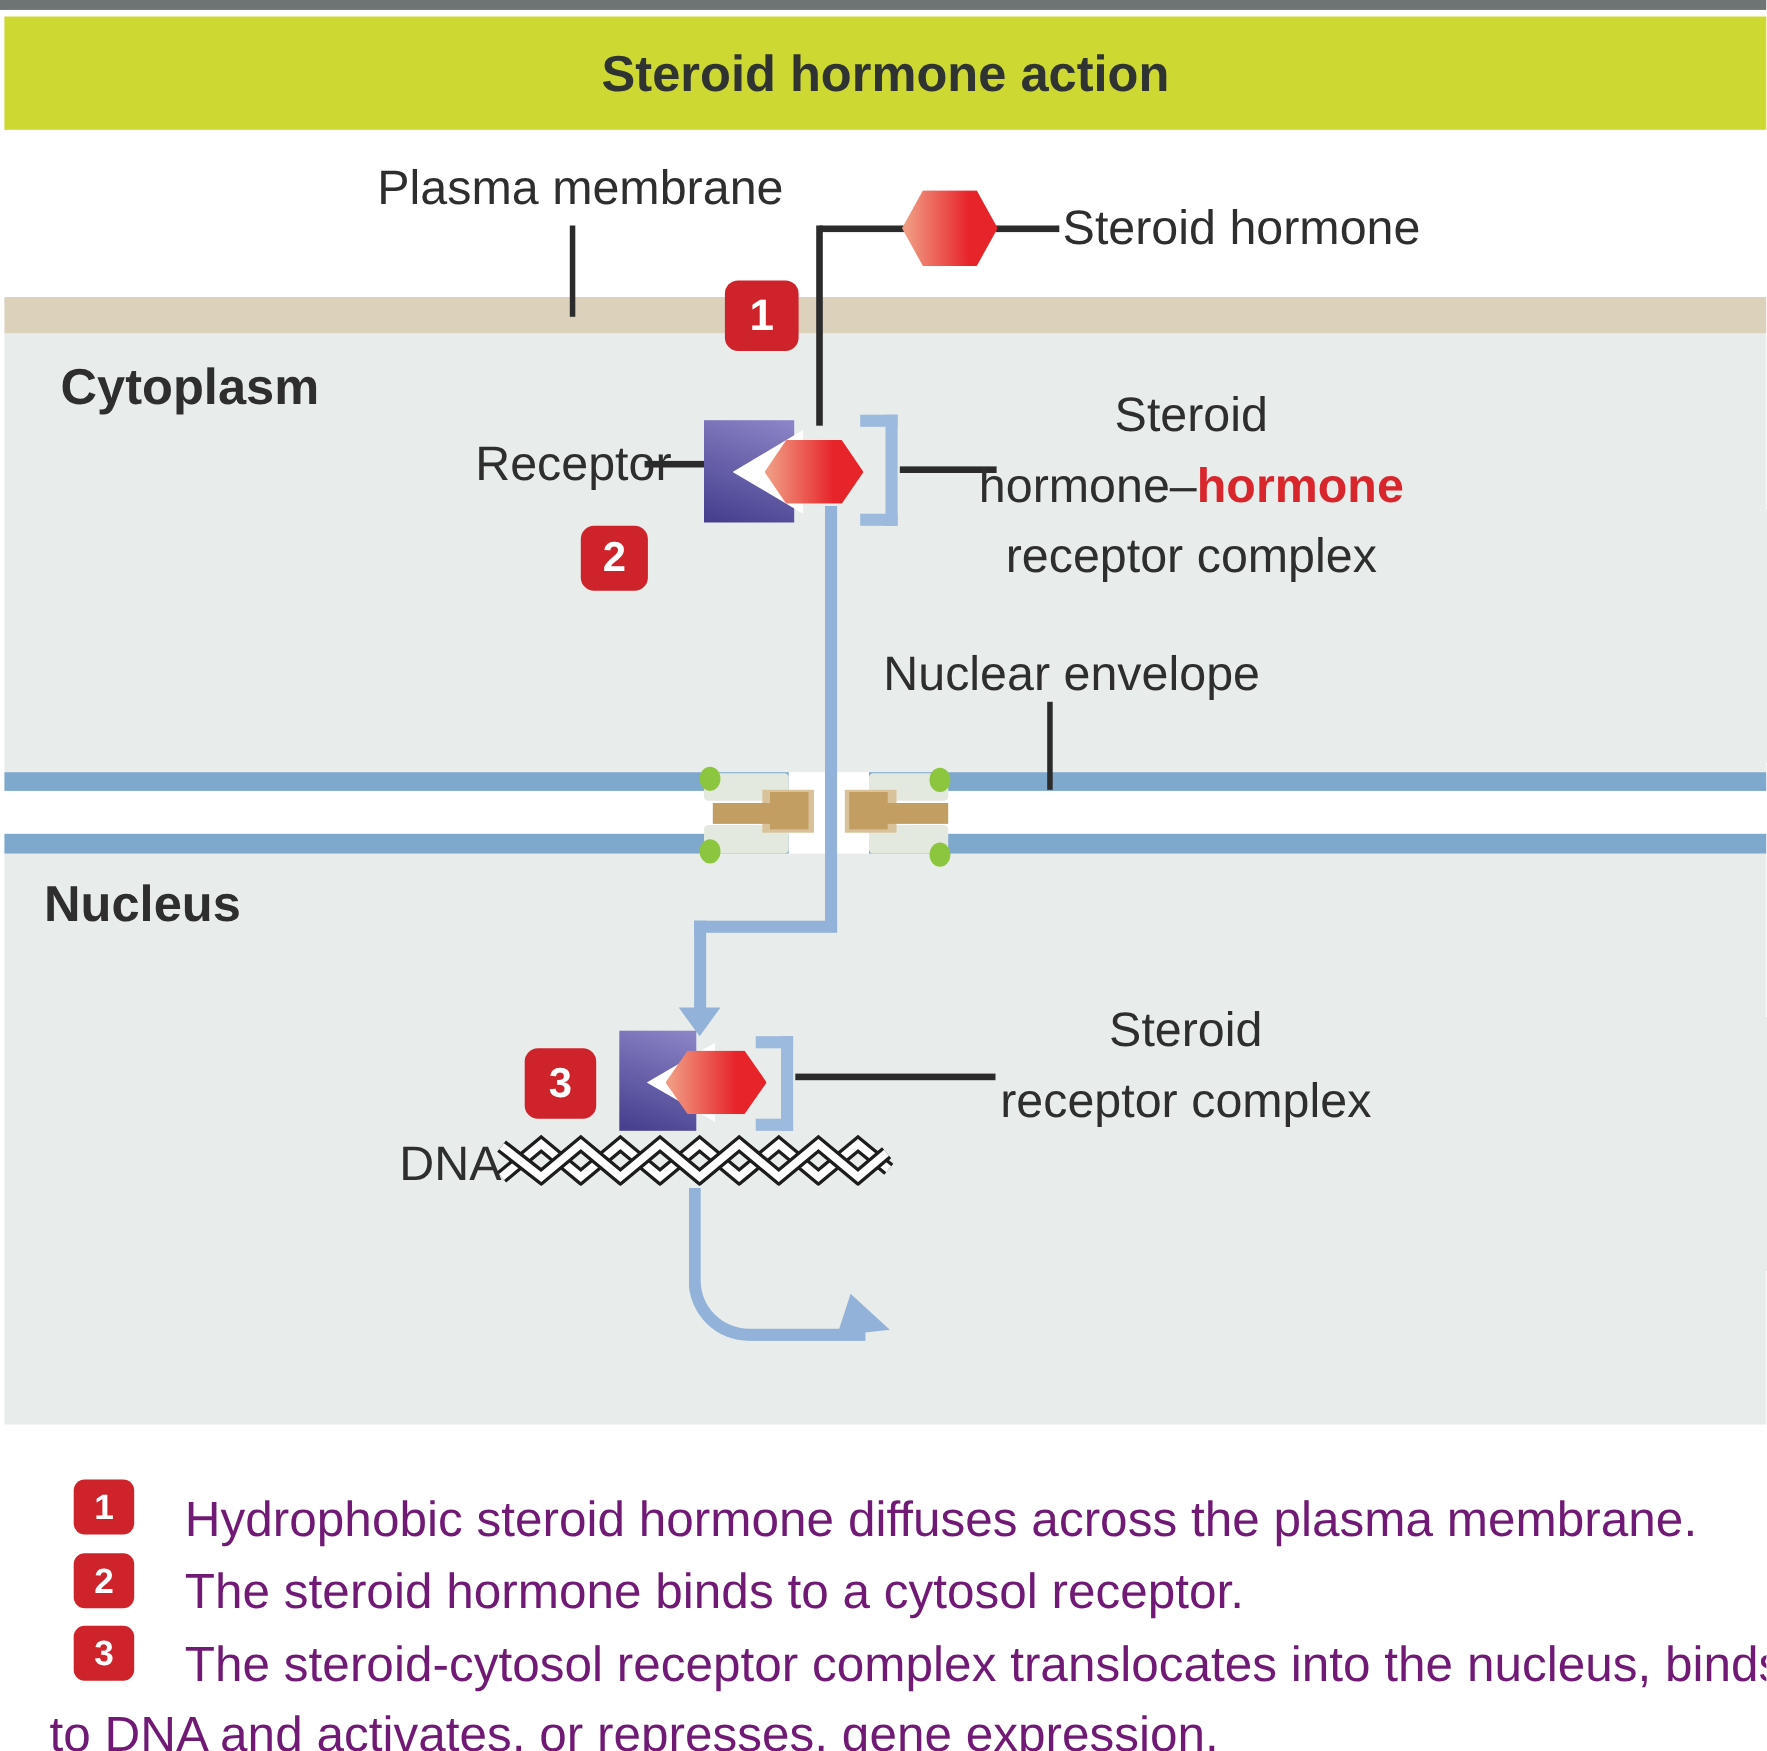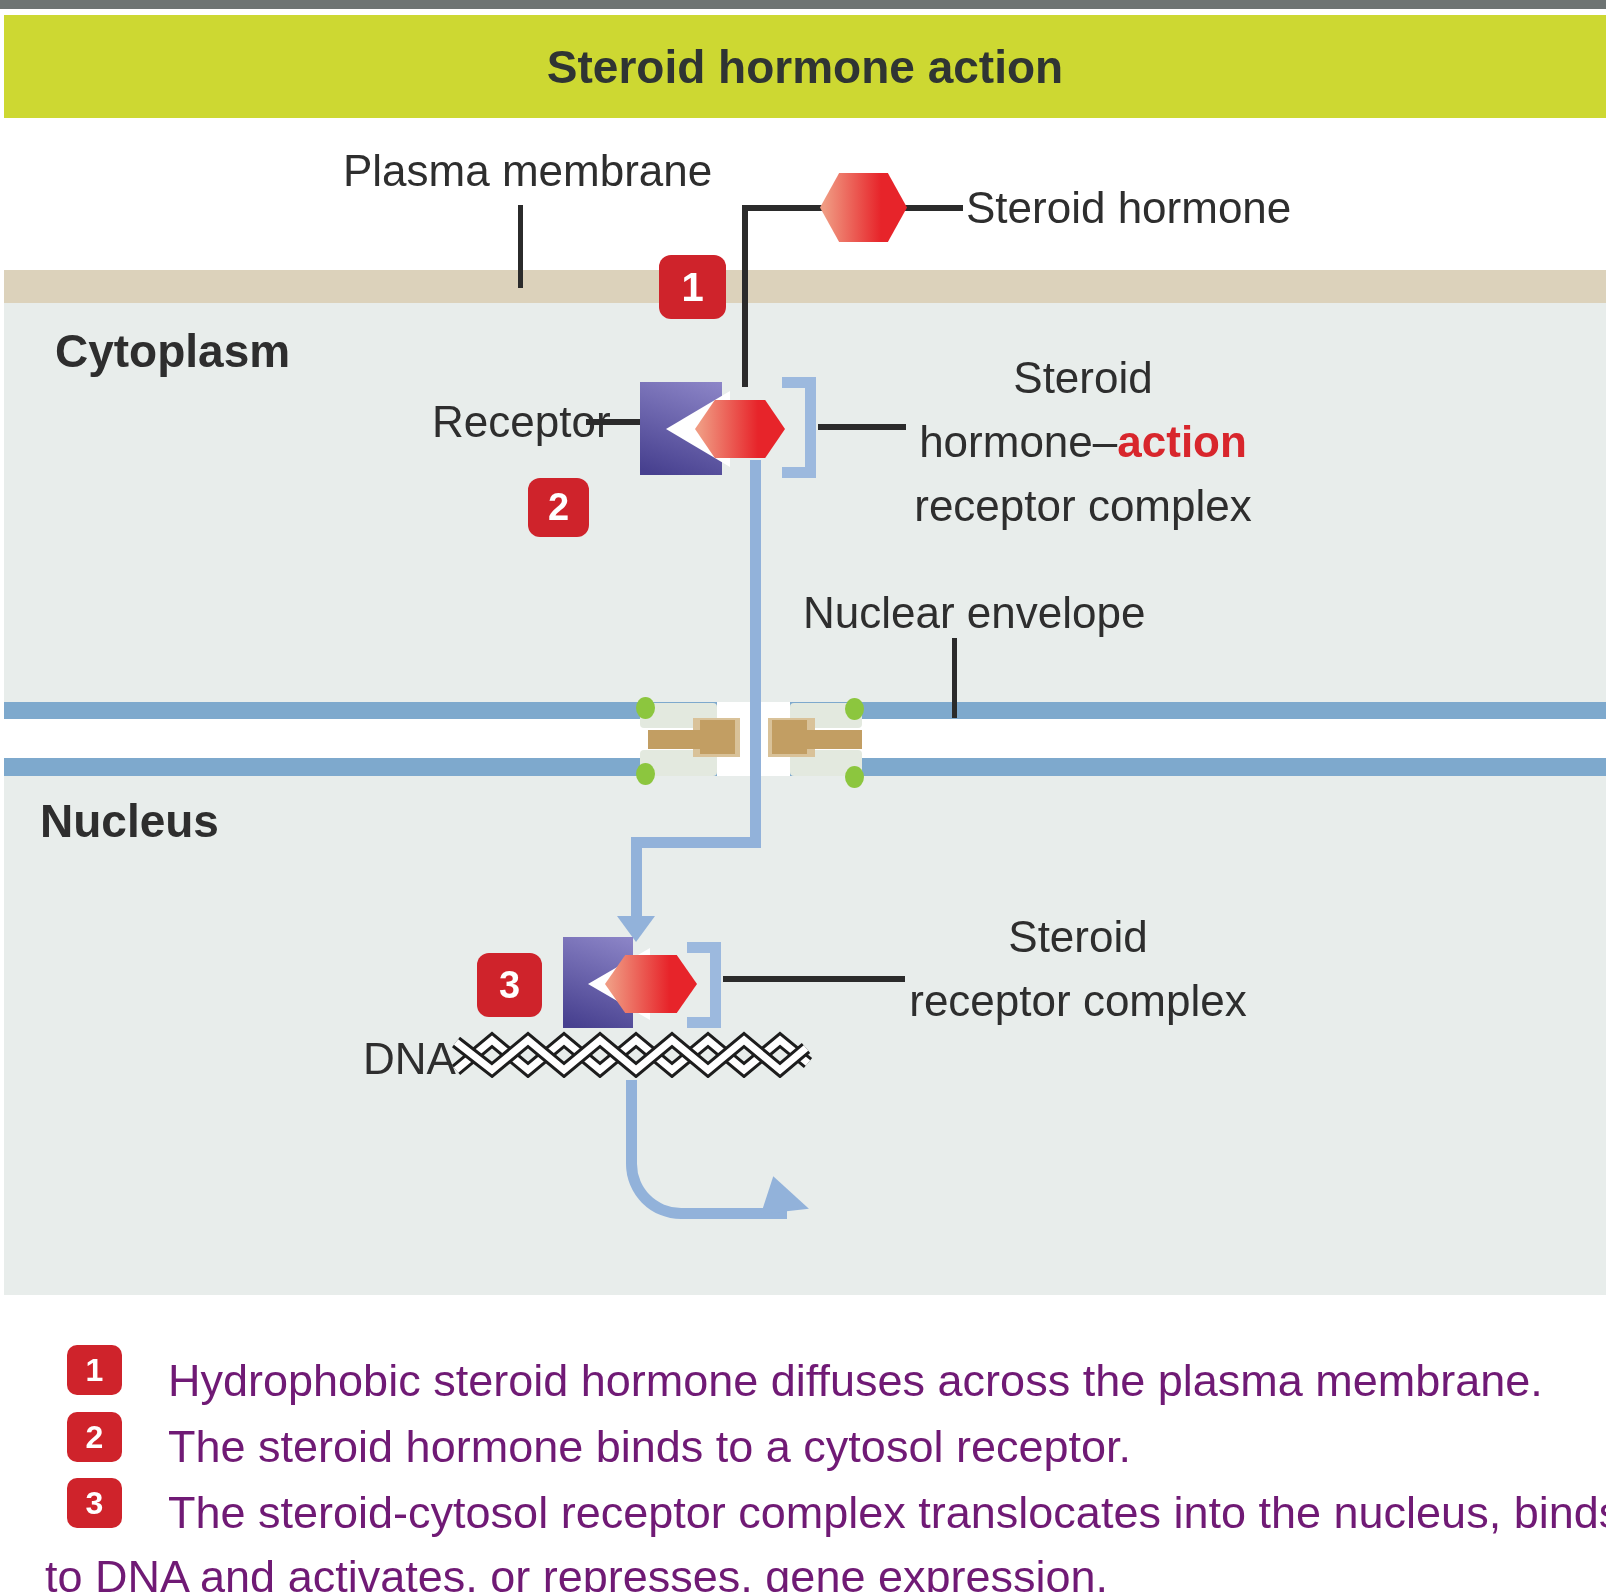--- a/index.html
+++ b/index.html
@@ -105,21 +105,21 @@
   <div class="abs chevron" style="left:666px;top:391px;width:64px;height:76px;"></div>
   <div class="abs hexagon" style="left:695px;top:400px;width:90px;height:58px;"></div>
   <div class="abs bracket-part" style="left:782px;top:377px;width:34px;height:11px;"></div>
   <div class="abs bracket-part" style="left:805px;top:377px;width:11px;height:101px;"></div>
   <div class="abs bracket-part" style="left:782px;top:467px;width:34px;height:11px;"></div>
   <div class="abs kline" style="left:818px;top:424px;width:88px;height:6px;"></div>
   <div class="abs badge" style="left:528px;top:478px;width:61px;height:59px;font-size:38px;">2</div>
 
   <div class="abs lbl-block" style="left:883px;top:346px;width:400px;">
     <div>Steroid</div>
-    <div><span>hormone–</span><span class="red-word">action</span></div>
+    <div><span>hormone–</span><span class="red-word">hormone</span></div>
     <div>receptor complex</div>
   </div>
 
   <div class="abs bline" style="left:750px;top:460px;width:11px;height:385px;"></div>
   <div class="abs bline" style="left:631px;top:837px;width:130px;height:11px;"></div>
   <div class="abs bline" style="left:631px;top:837px;width:11px;height:83px;"></div>
   <div class="abs arrow-down" style="left:617px;top:916px;"></div>
 
   <div class="abs lbl" style="left:803px;top:588px;">Nuclear envelope</div>
   <div class="abs kline" style="left:952px;top:638px;width:5px;height:80px;"></div>

